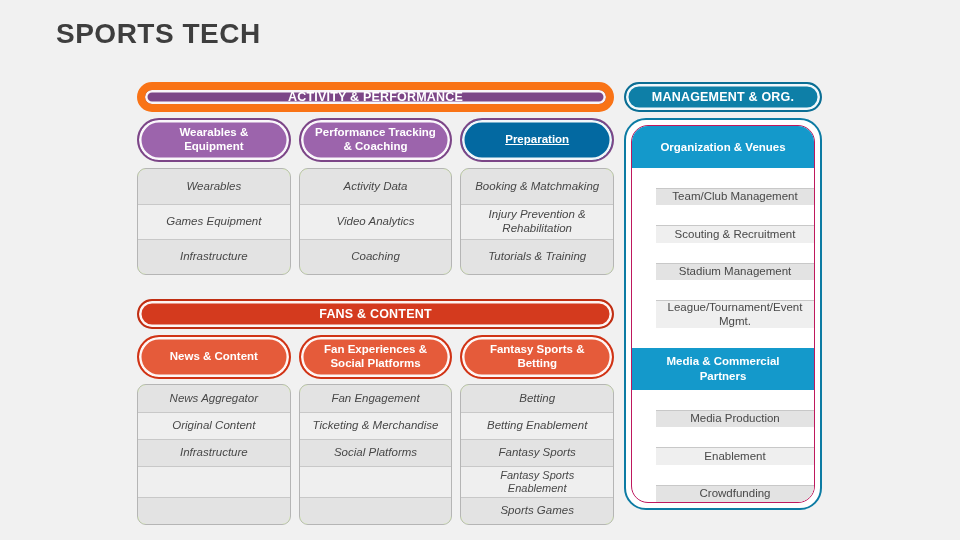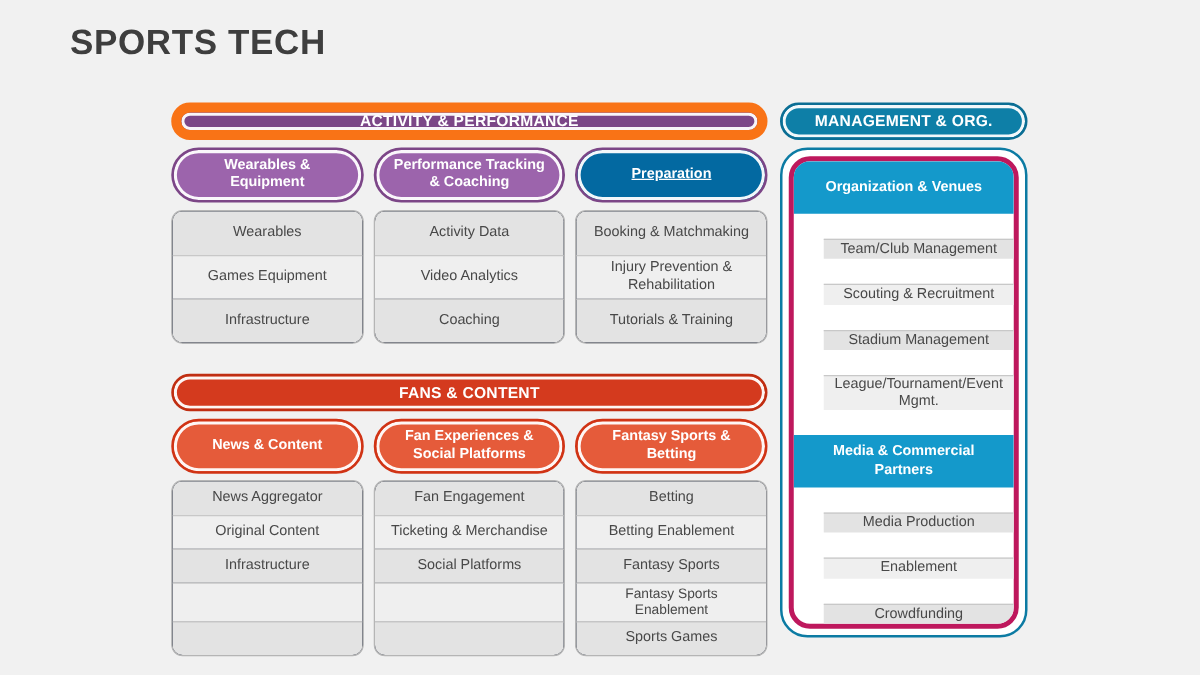--- a/index.html
+++ b/index.html
@@ -30,21 +30,21 @@
   .purple-sub.lighter { background:#0369a1;text-decoration:underline; }
   .red-hdr    { background:#d43a1e; border:2px solid #c02e12; }
   .red-sub    { background:#e55b3a; border:2px solid #d03315; }
   .teal-hdr   { background:#0e7fa7; border:2px solid #0b6e94; }
 
   .cols { display:flex; gap:8px; margin-top:6px; }
   .cols > * { flex:1; }
 
   .tbl {
     border:1px solid #b5b5b5; border-radius:9px; overflow:hidden;
-    background:#0f172a; display:flex; flex-direction:column;
+    background:#bef264; display:flex; flex-direction:column;font-style:italic;
   }
   .cell {
     display:flex; align-items:center; justify-content:center;
     text-align:center; font-size:11.5px; color:#484848; line-height:1.18;
     padding:0 8px;
   }
   .cell.dark  { background:#e3e3e3; }
   .cell.light { background:#efefef; }
   .tbl .cell + .cell { border-top:1px solid #c8c8c8; }
   .cell.h35 { height:35px; }
@@ -54,21 +54,21 @@
   .fans-hdr { margin-top:24px; }
   .fans-tables { margin-top:5px; }
 
   
   .mgmt {
     margin-top:6px; height:392px;
     border:2px solid #0c7ba3; border-radius:22px; background:#ffffff; padding:5px;
   }
   .mgmt-inner {
     height:100%; border-radius:17px; overflow:hidden;
-    display:flex; flex-direction:column; border:4px solid #be185d;gap:20px;
+    display:flex; flex-direction:column; border:1px solid #be185d;gap:20px;
   }
   .band {
     height:42px; flex:none; background:#1499cb; color:#fff; font-weight:bold;
     font-size:11.5px; display:flex; align-items:center; justify-content:center;
     text-align:center; line-height:1.3; padding:0 10px;
   }
   .mgmt-inner .cell { flex:1; }
   .mgmt-inner .cell, .mgmt-inner .band + .cell { border-top:1px solid #c8c8c8;margin-left:24px; }
   .mgmt-inner .band { border-top:none; }
 </style>

